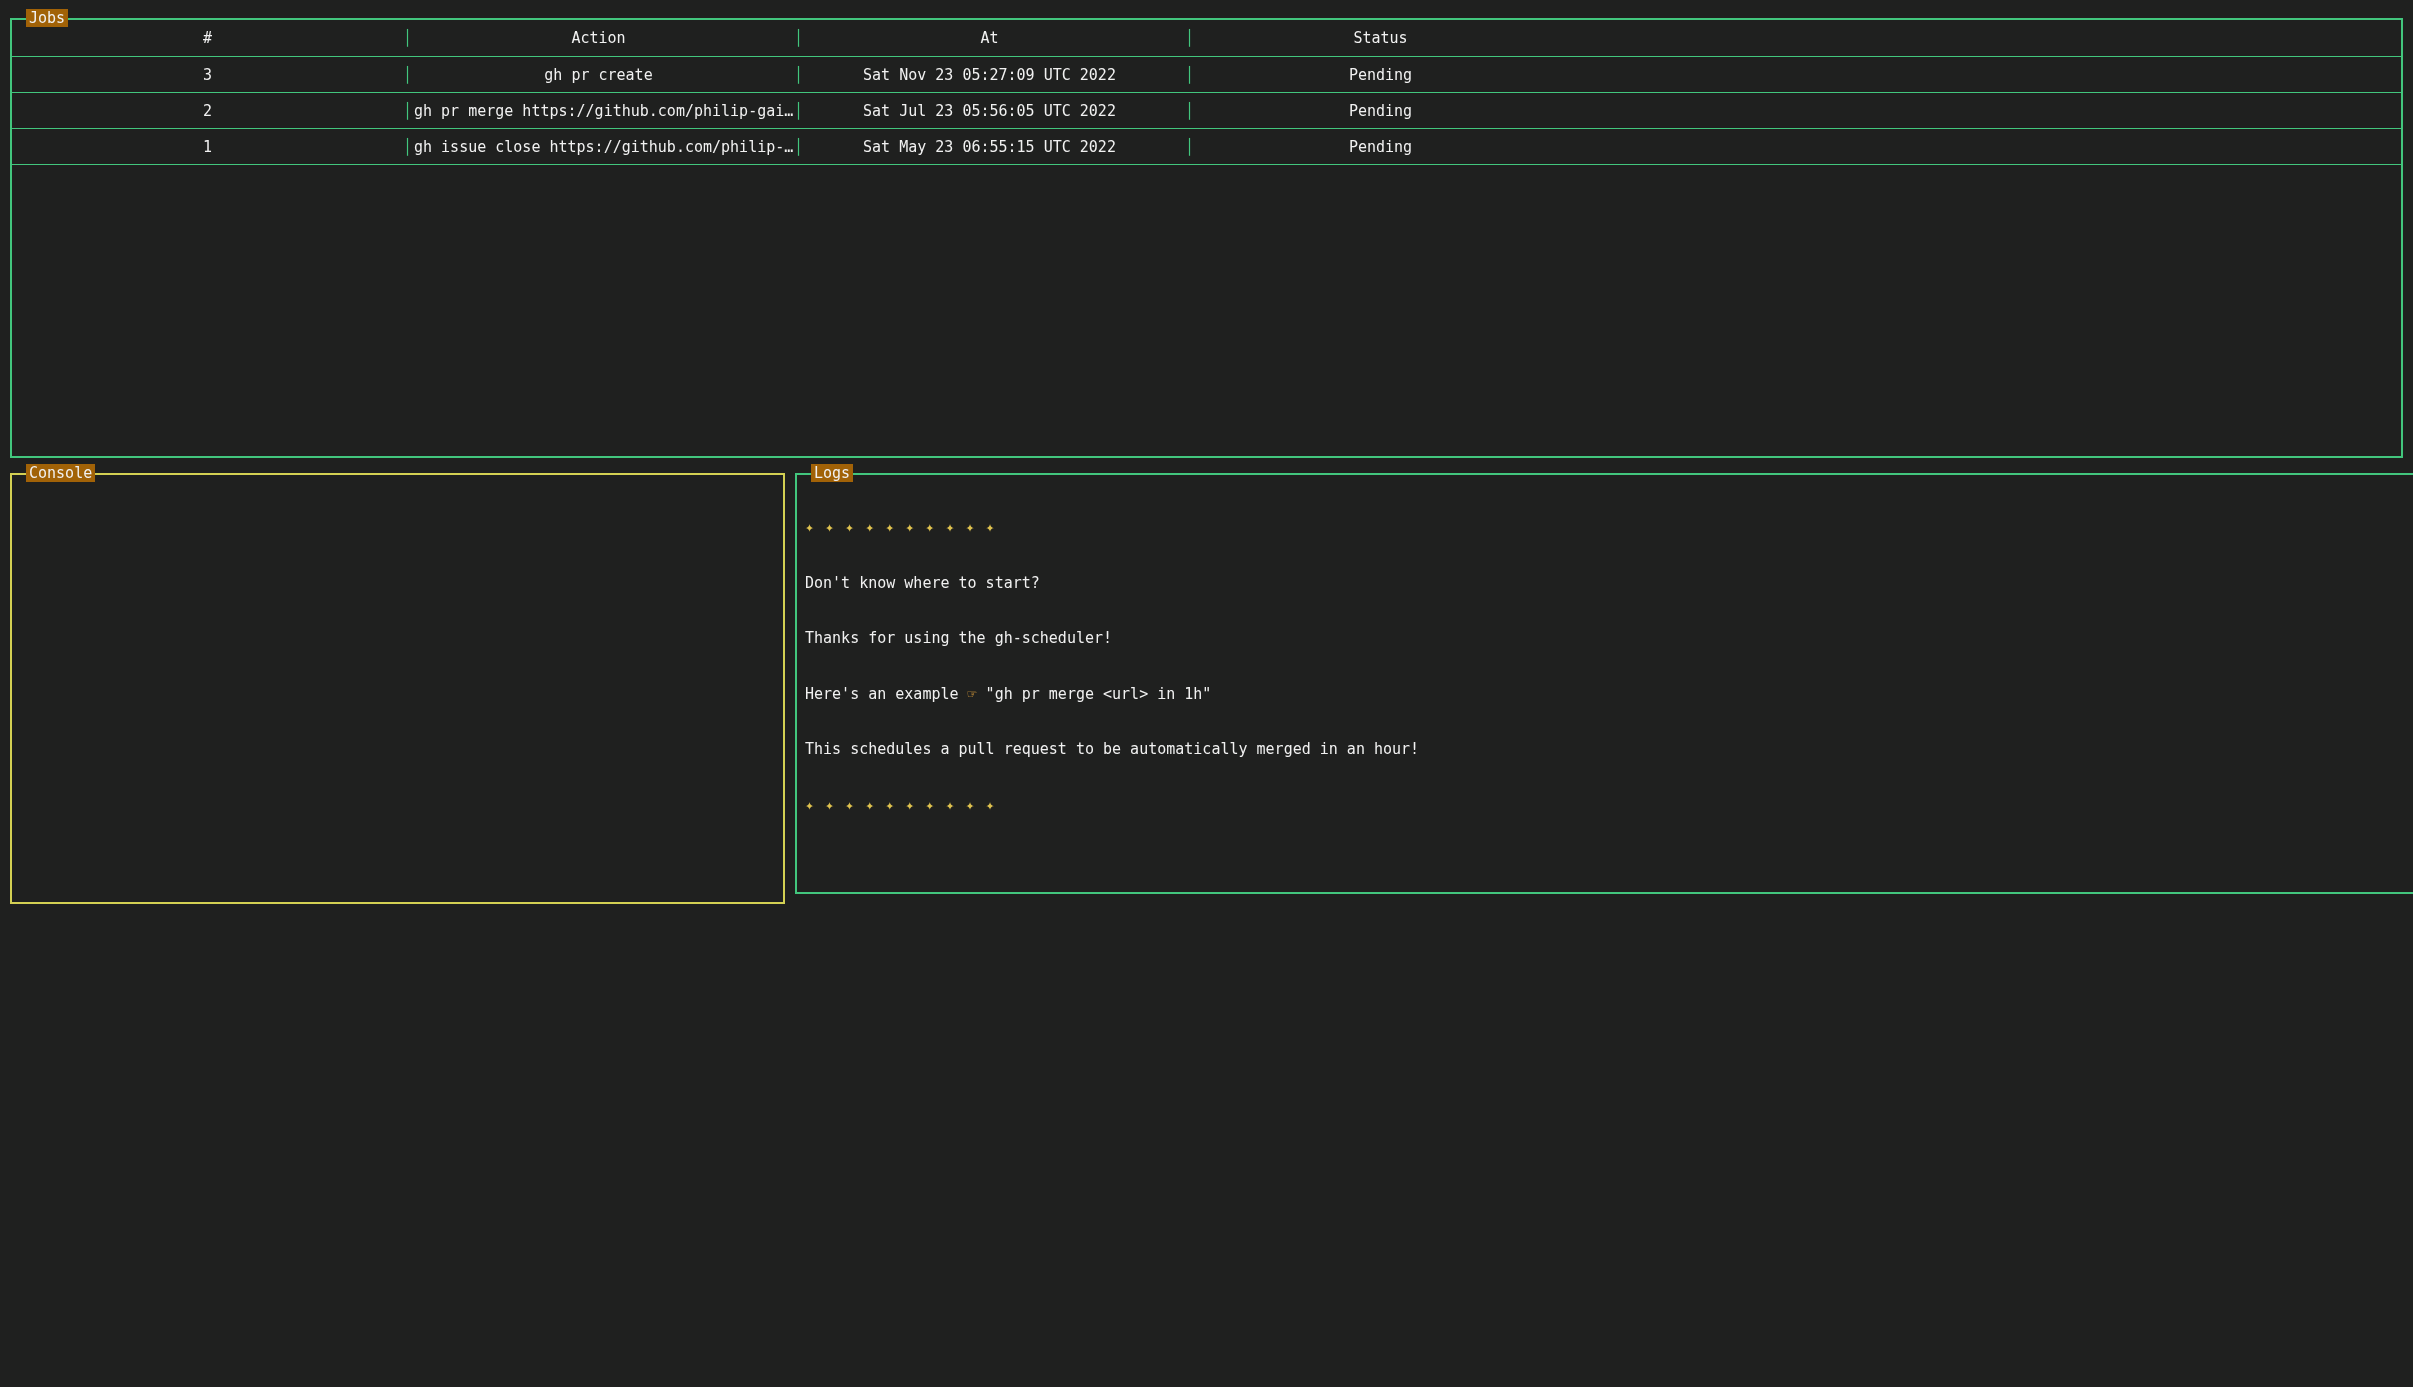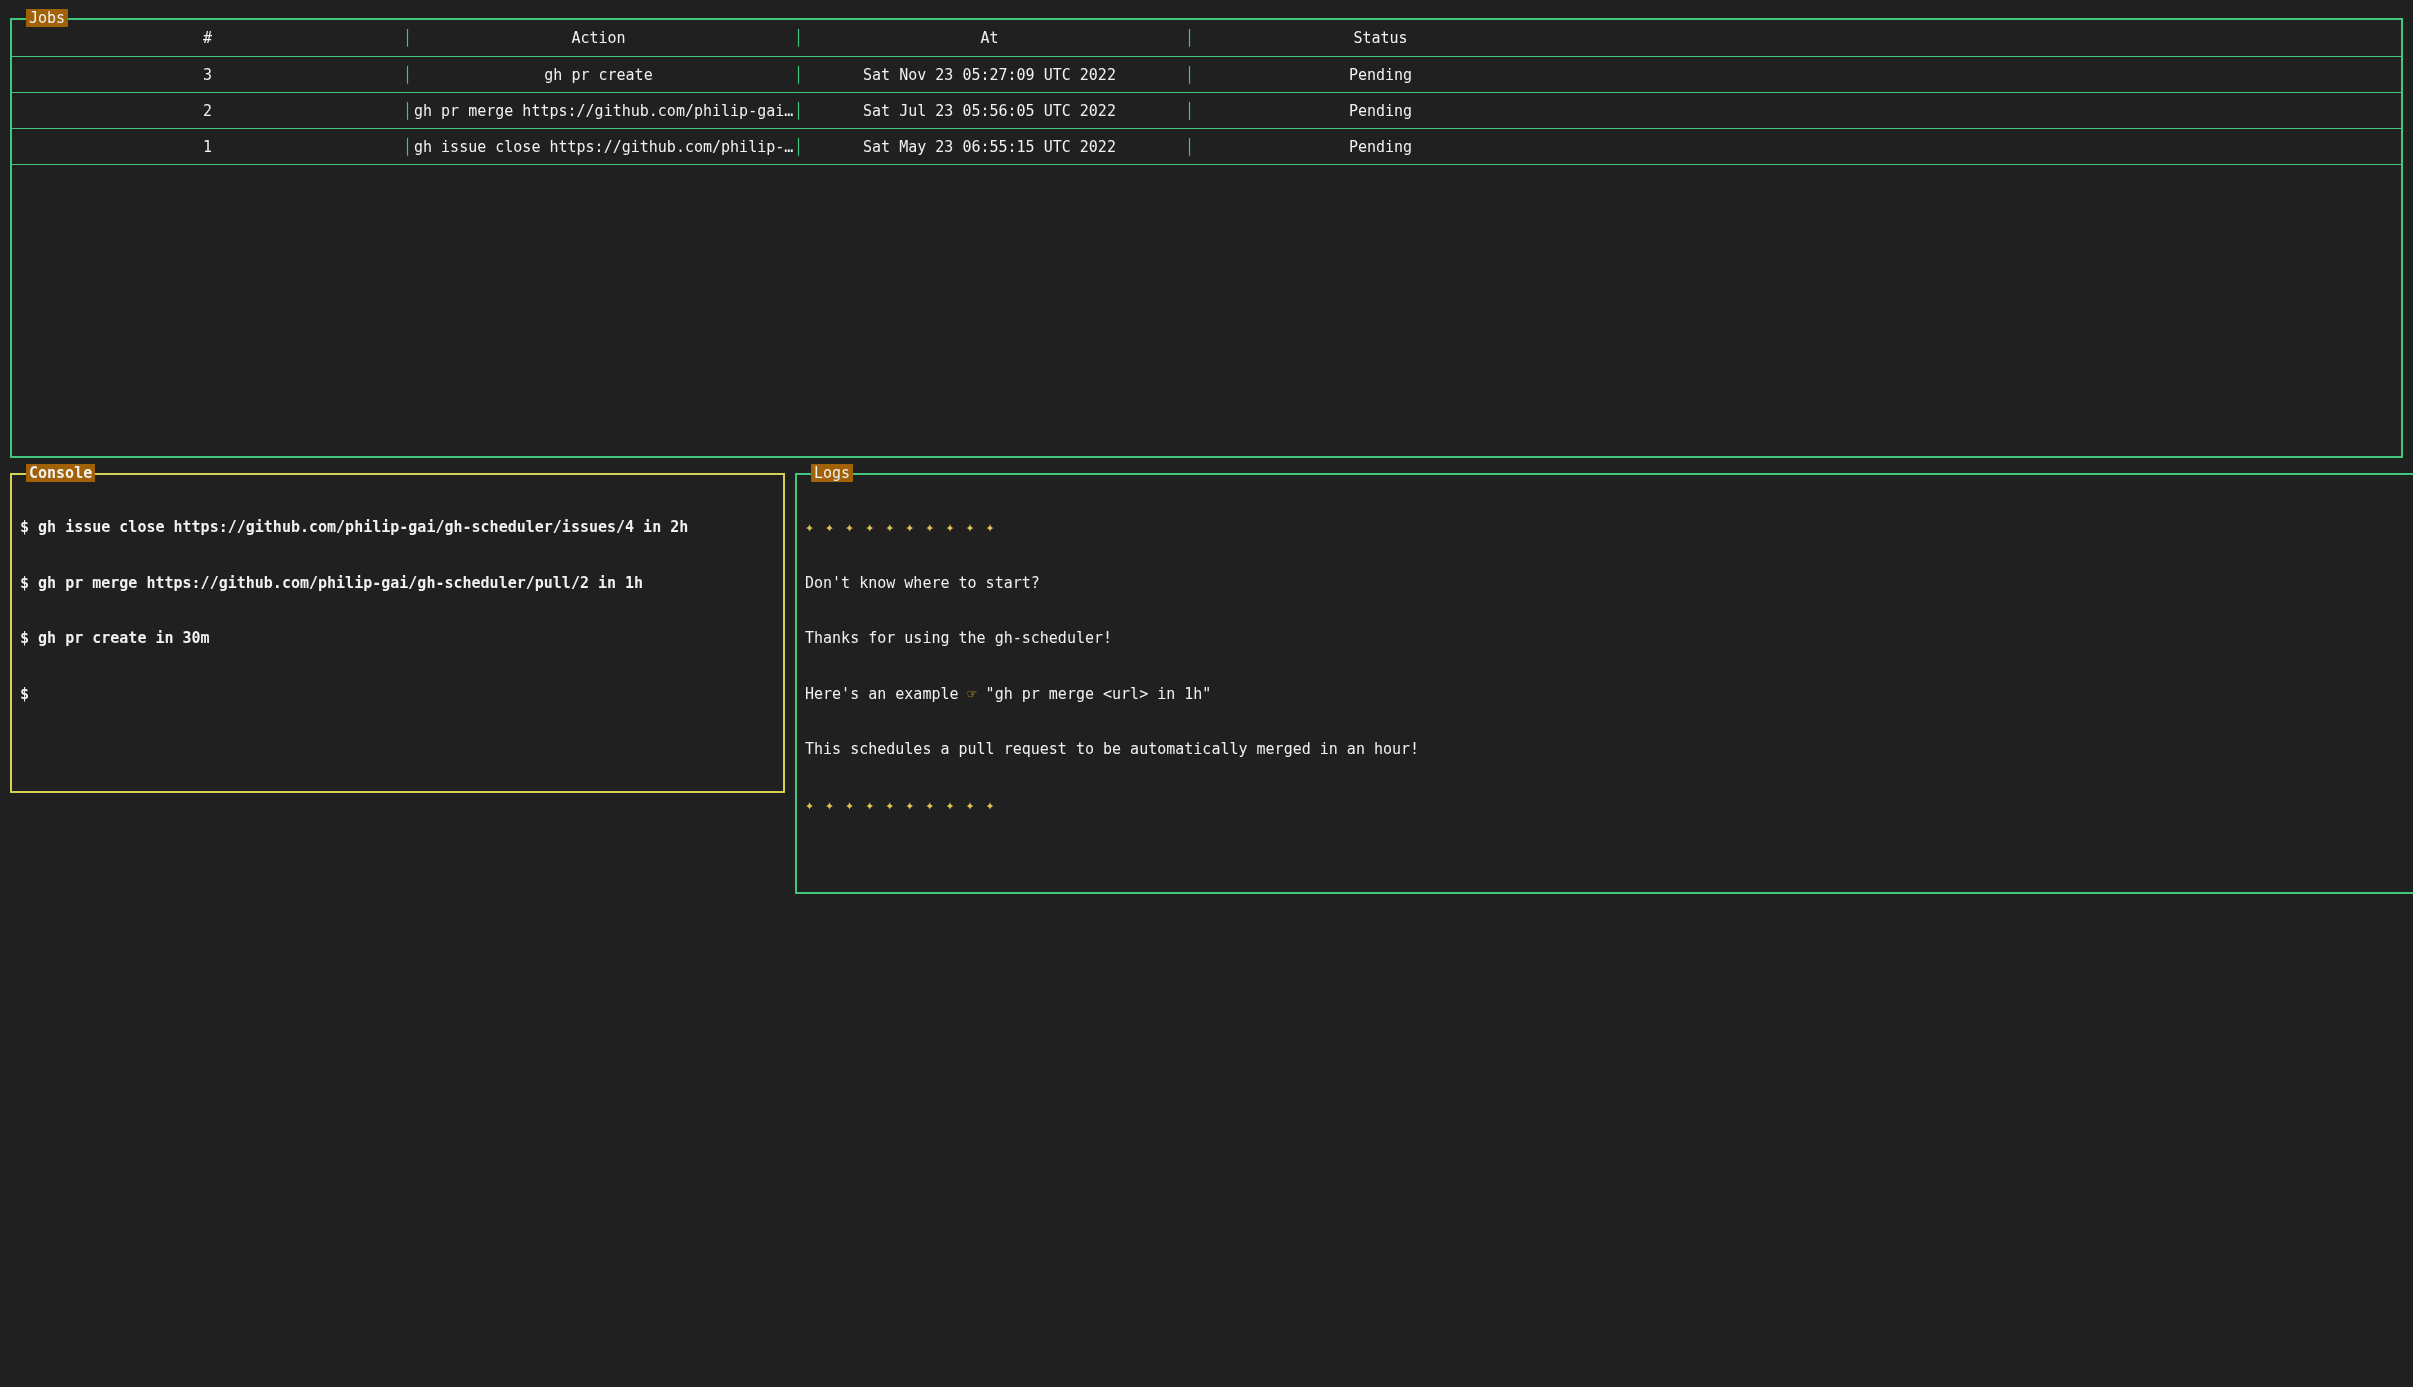--- a/index.html
+++ b/index.html
@@ -22,21 +22,21 @@
   .trow.header { height:37px; }
   .cell { width:391px; position:relative; display:flex; align-items:center; }
   .pipe {
     position:absolute; left:0; top:0; height:100%;
     display:flex; align-items:center; color:var(--green,#42c67d);
   }
   .celltext { width:100%; text-align:center; padding:0 12px; white-space:nowrap; overflow:hidden; }
   .celltext.left { text-align:left; padding:0 2px 0 11px; }
   .cell-rest { flex:1; }
   
-  #console { left:10px; top:473px; width:775px; height:320px;font-weight:bold; }
+  #console { left:10px; top:473px; width:775px; height:431px; }
   #logs    { left:795px; top:473px; width:1828px; height:421px; }
   .term-body { padding:6px 8px; white-space:pre; line-height:18.5px; }
   .sparkles { color:var(--sparkle,#dfc24f); letter-spacing:1px; }
   .pointer { color:var(--pointer,#eda93d); }
 </style>
 </head>
 <body>
 
 <div class="screen">
 
@@ -117,26 +117,20 @@
           <span class="pipe">│</span>
           <span class="celltext">Pending</span>
         </div>
         <div class="cell-rest"></div>
       </div>
     </div>
   </section>
 
   <section class="panel yellow" id="console">
     <span class="panel-title">Console</span>
-    <div class="term-body">
-      <div>$ gh issue close https://github.com/philip-gai/gh-scheduler/issues/4 in 2h</div>
-      <div>$ gh pr merge https://github.com/philip-gai/gh-scheduler/pull/2 in 1h</div>
-      <div>$ gh pr create in 30m</div>
-      <div>$</div>
-    </div>
   </section>
 
   <section class="panel" id="logs">
     <span class="panel-title">Logs</span>
     <div class="term-body">
       <div class="sparkles">✦ ✦ ✦ ✦ ✦ ✦ ✦ ✦ ✦ ✦</div>
       <div>Don't know where to start?</div>
       <div>Thanks for using the gh-scheduler!</div>
       <div><span>Here's an example </span><span class="pointer">☞</span><span> "gh pr merge &lt;url&gt; in 1h"</span></div>
       <div>This schedules a pull request to be automatically merged in an hour!</div>

